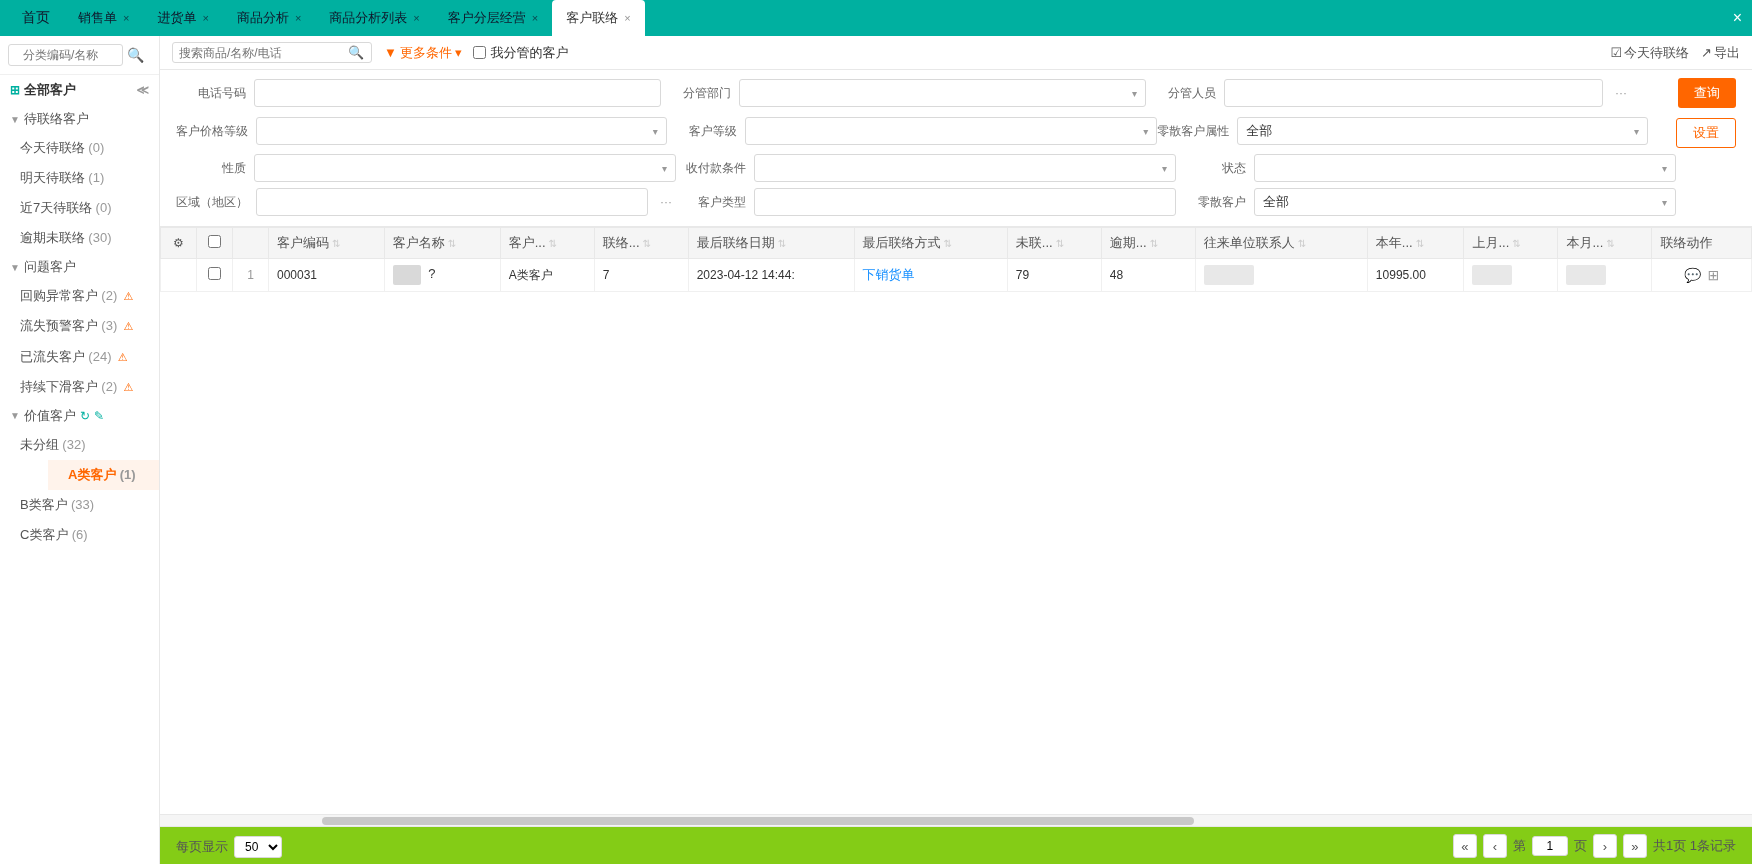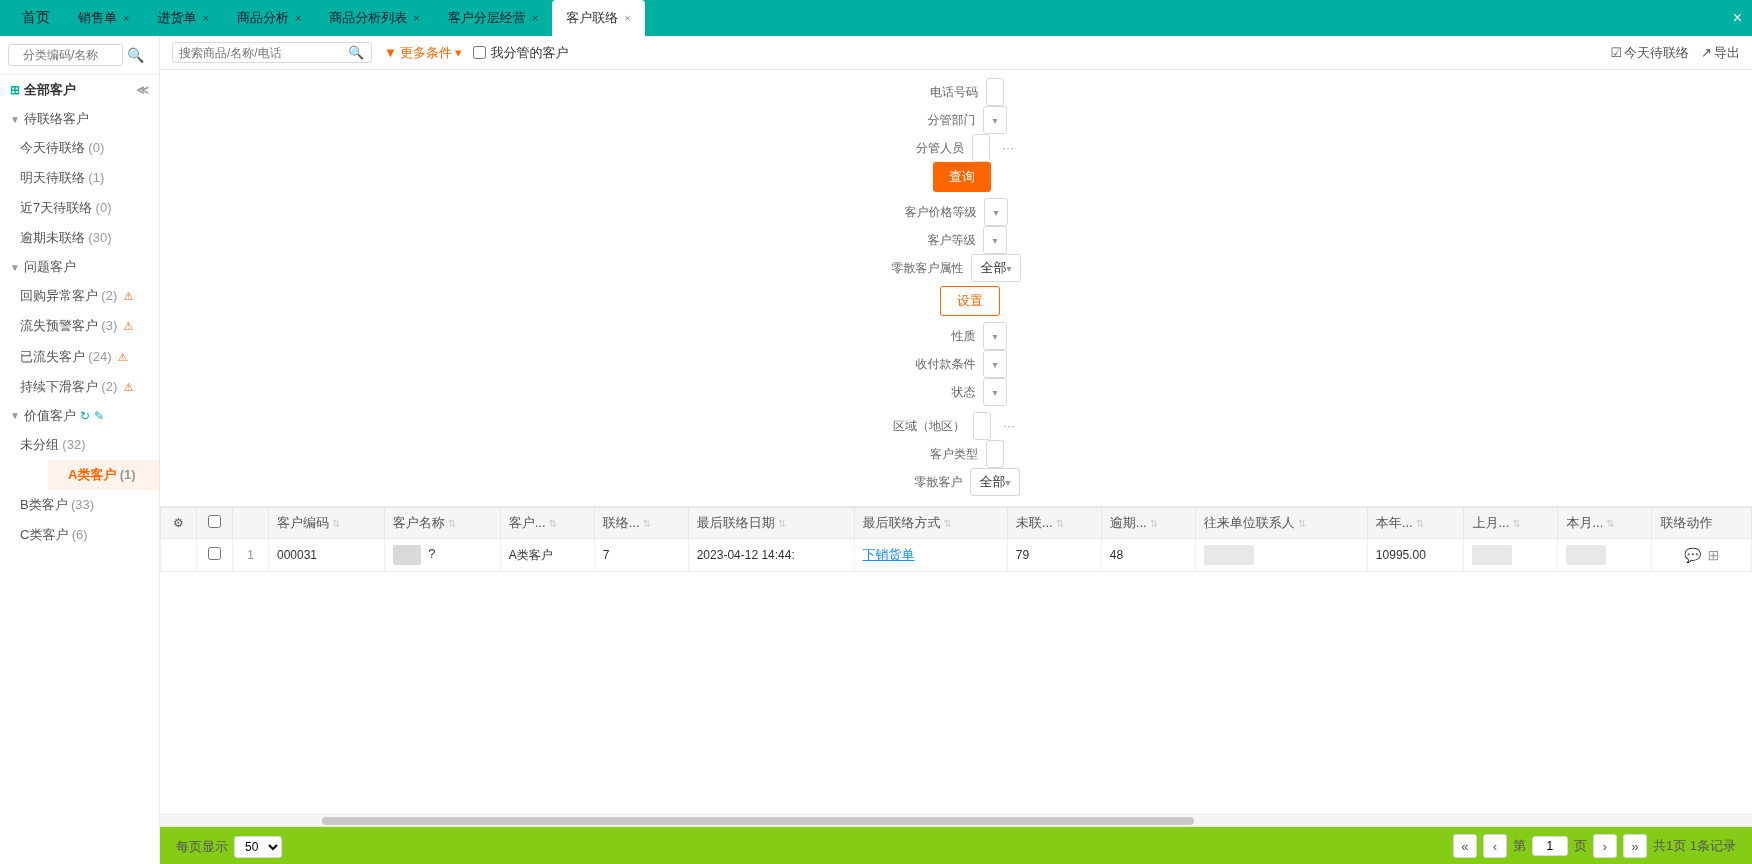--- a/index.html
+++ b/index.html
@@ -99,21 +99,21 @@
     .filter-bar .my-customer input { cursor: pointer; }
     .filter-bar .spacer { flex: 1; }
     .filter-bar .batch-op { color: #555; font-size: 12px; cursor: pointer; display: flex; align-items: center; gap: 2px; }
     .filter-bar .export { color: #555; font-size: 12px; cursor: pointer; display: flex; align-items: center; gap: 2px; }
 
     
     .filter-form {
       background: #fff; padding: 8px 16px 4px; border-bottom: 1px solid #e8e8e8;
     }
     .filter-row {
-      display: flex; align-items: center; margin-bottom: 6px; gap: 0; flex-direction: column;
+      display: flex; align-items: center; margin-bottom: 6px; gap: 0;
     }
     .filter-cell {
       display: flex; align-items: center; flex: 1; gap: 8px;
     }
     .filter-cell label {
       color: #666; font-size: 12px; white-space: nowrap; min-width: 70px; text-align: right;
     }
     .filter-select {
       flex: 1; border: 1px solid #d9d9d9; border-radius: 3px; padding: 3px 8px;
       font-size: 12px; color: #333; background: #fff; height: 28px;
@@ -121,21 +121,21 @@
     }
     .filter-select .chevron { color: #999; font-size: 10px; }
     .filter-input {
       flex: 1; border: 1px solid #d9d9d9; border-radius: 3px; padding: 3px 8px;
       font-size: 12px; color: #333; height: 28px;
     }
     .filter-dots { color: #999; cursor: pointer; font-size: 12px; padding: 0 4px; }
 
     .filter-query-btn {
       background: #f60; color: #fff; border: none; border-radius: 3px;
-      padding: 4px 16px; cursor: pointer; font-size: 13px; height: 30px;
+      padding: 4px 16px; cursor: pointer; font-size: 13px; height: 30px; margin-left: 35px;
     }
     .filter-setting-btn {
       background: #fff; color: #f60; border: 1px solid #f60; border-radius: 3px;
       padding: 4px 16px; cursor: pointer; font-size: 13px; height: 30px; margin-top: 4px; margin-left: 16px;
     }
 
     .filter-actions {
       display: flex; flex-direction: column; gap: 3px; padding-left: 12px;
     }
 
@@ -151,21 +151,21 @@
       font-size: 12px; color: #555; font-weight: normal; white-space: nowrap;
       text-align: left; position: sticky; top: 0; z-index: 2;
     }
     .data-table td {
       border: 1px solid #f0f0f0; padding: 6px 8px; font-size: 12px; color: #333;
       white-space: nowrap;
     }
     .data-table .gear-col { width: 36px; text-align: center; }
     .data-table .check-col { width: 36px; text-align: center; }
     .data-table .idx-col { width: 36px; text-align: center; color: #999; }
-    .data-table .link { color: #1890ff; cursor: pointer; text-decoration: underline; }
+    .data-table .link { color: #1890ff; cursor: pointer; }
     .data-table .action-icons { display: flex; gap: 6px; justify-content: center; }
     .data-table .action-icon { color: #999; cursor: pointer; font-size: 14px; }
     .data-table .col-sort {
       display: flex; align-items: center; gap: 3px; cursor: pointer;
     }
     .data-table .sort-icon { color: #ccc; font-size: 10px; }
 
     
     .pagination-bar {
       display: flex; align-items: flex-end; justify-content: space-between;

